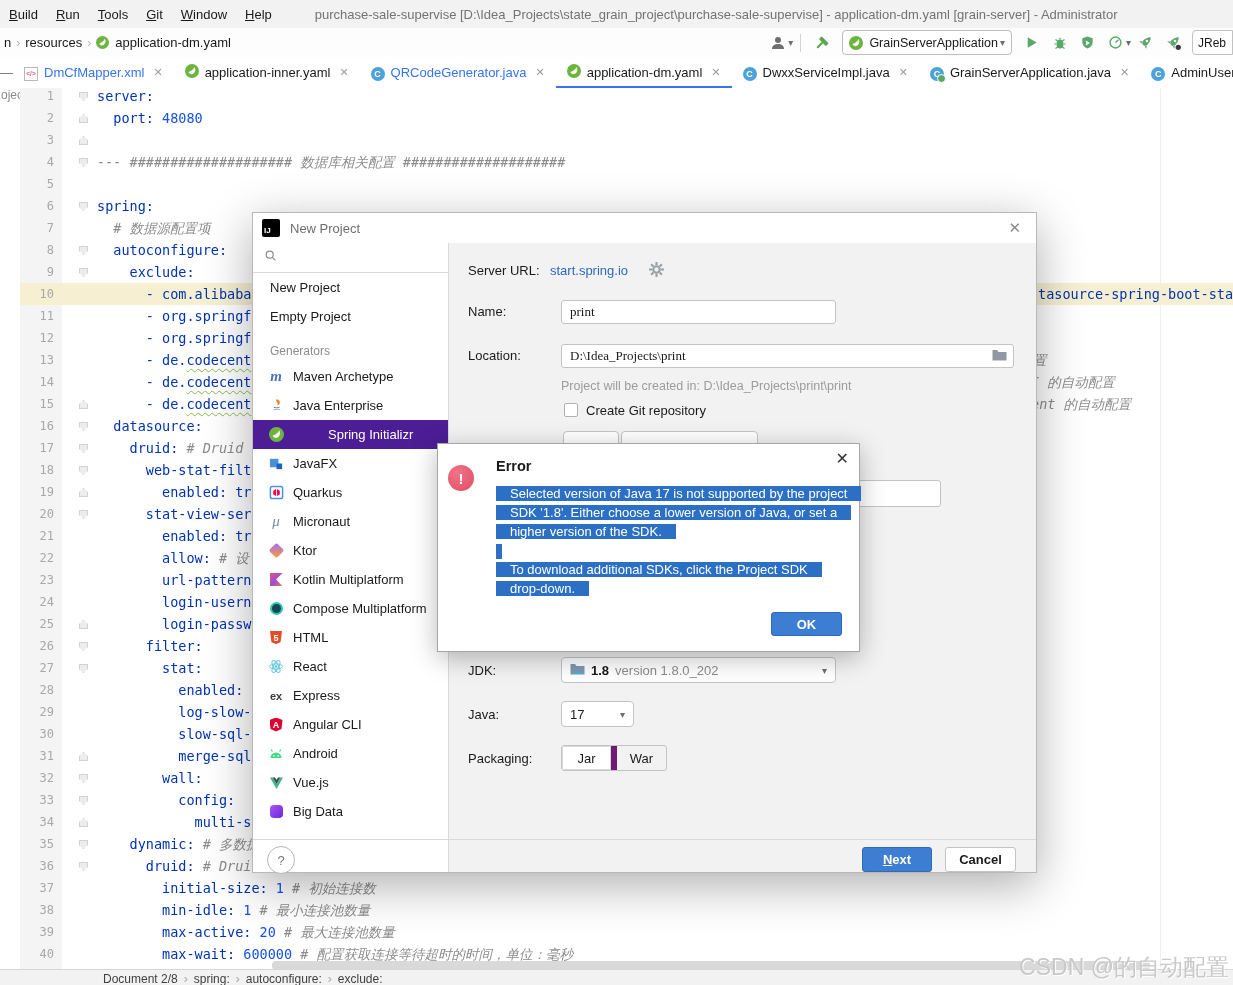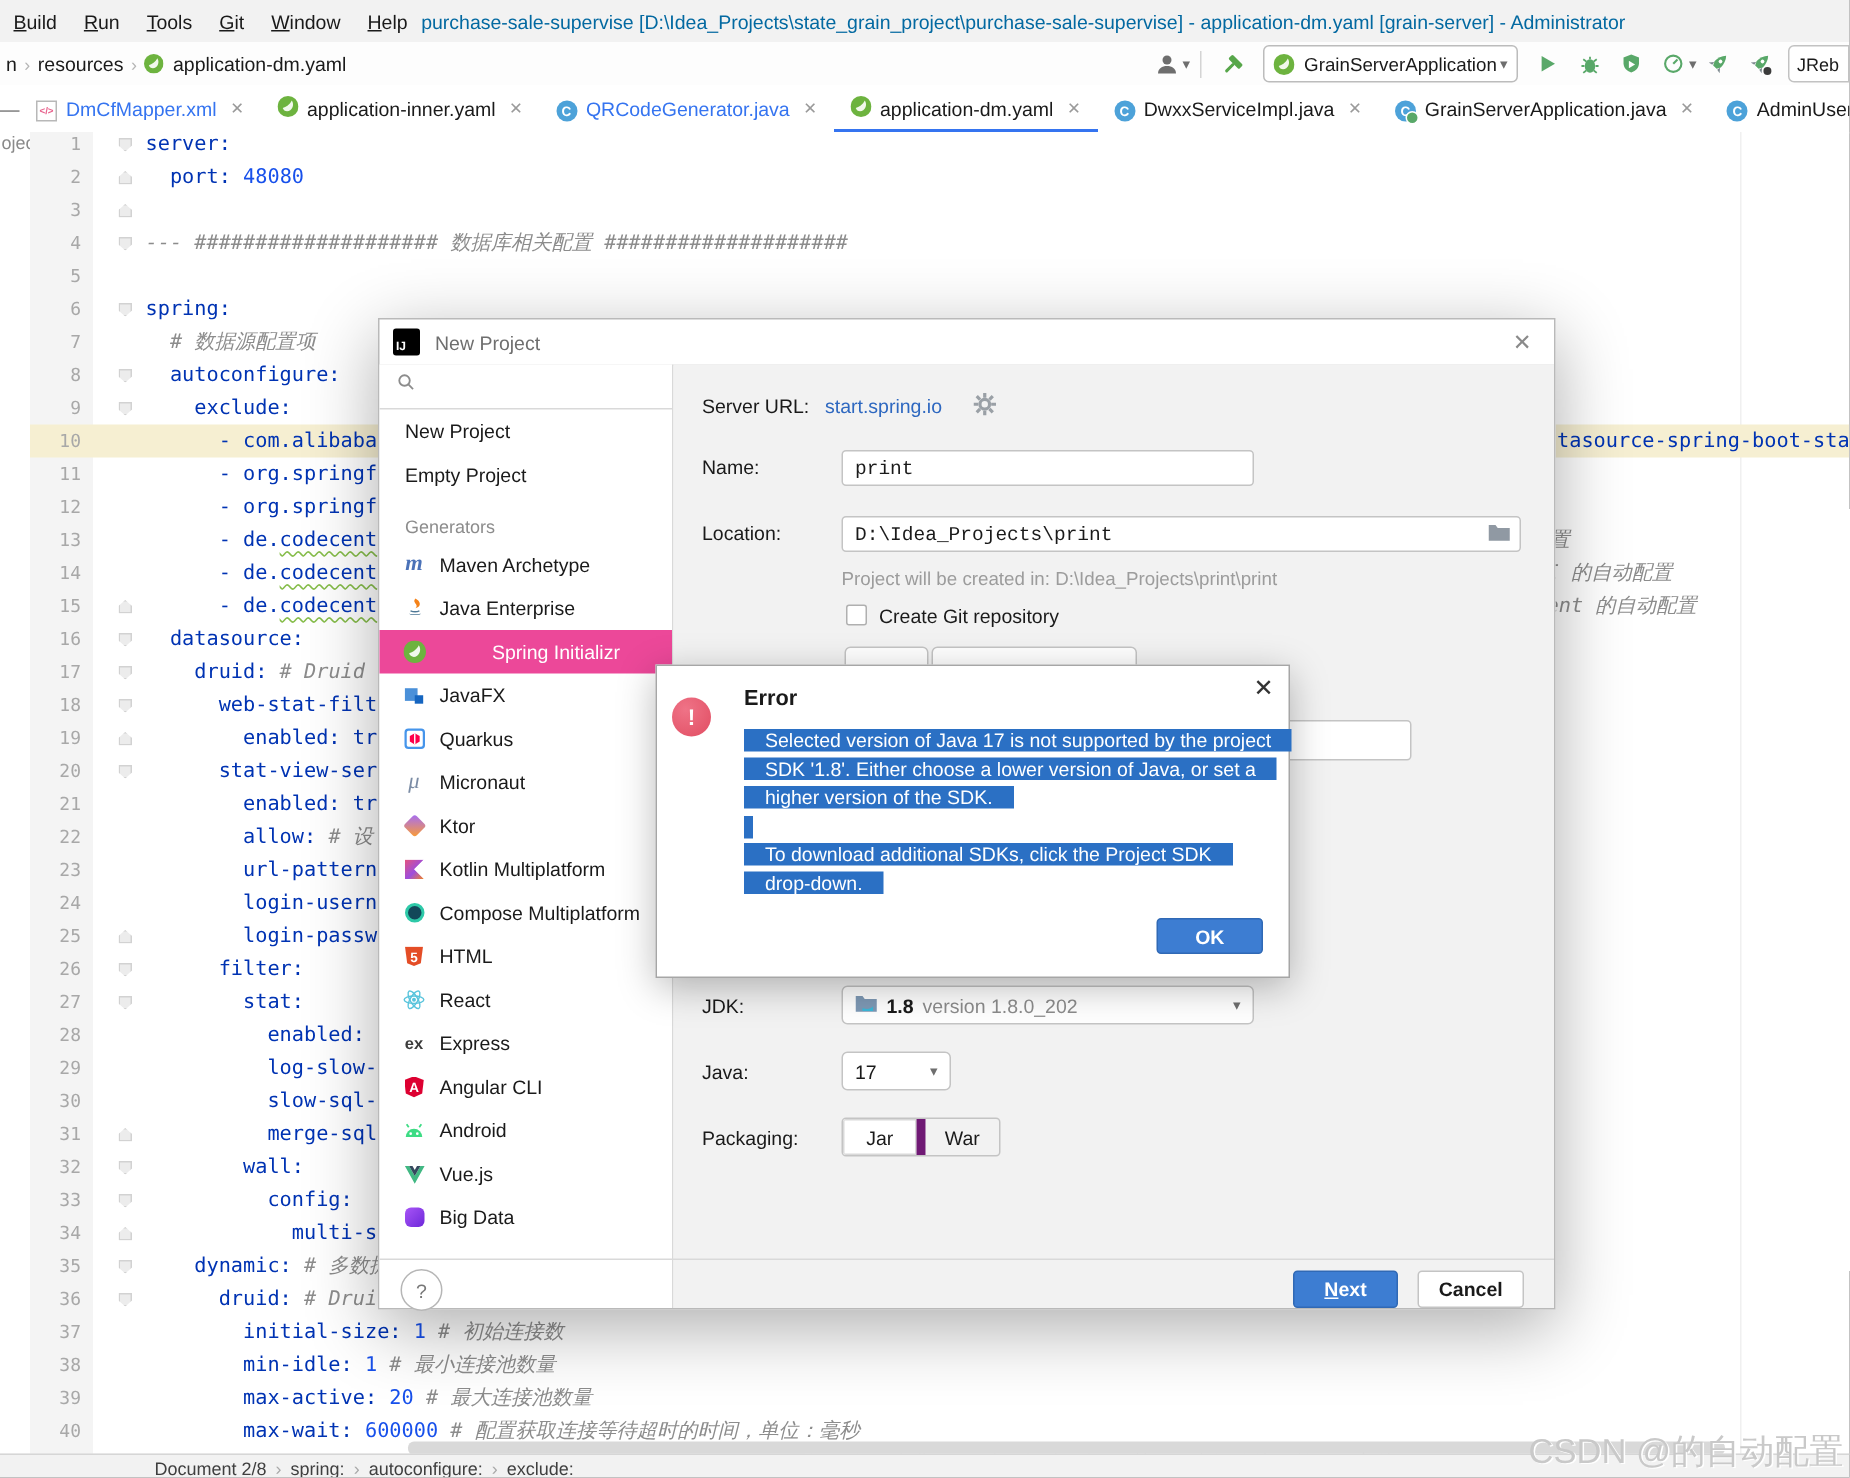--- a/index.html
+++ b/index.html
@@ -3,21 +3,21 @@
 <meta charset="utf-8">
 <style>
   html,body{margin:0;padding:0;background:#888;}
   .stage{position:relative;width:1233px;height:985px;background:#fff;overflow:hidden;
          font-family:"Liberation Sans",sans-serif;color:#1a1a1a;}
   
   .menubar{position:absolute;left:0;top:0;right:0;height:28px;background:#f2f2f2;
            display:flex;align-items:center;font-size:13px;}
   .menu-item{padding:0 9px;white-space:nowrap;}
   .menu-item u{text-decoration:underline;}
-  .win-title{color:#0369a1;white-space:nowrap;overflow:hidden;}
+  .win-title{color:#737373;margin-left:34px;white-space:nowrap;overflow:hidden;}
   
   .crumbbar{position:absolute;left:0;top:28px;right:0;height:29px;background:#fdfdfd;
             display:flex;align-items:center;font-size:13px;}
   .crumb-sep{color:#b5b5b5;margin:0 5px;font-size:12px;}
   .crumb-item{white-space:nowrap;}
   .tb-right{position:absolute;top:28px;right:0;height:29px;display:flex;align-items:center;}
   .tb-ico{width:20px;height:20px;display:flex;align-items:center;justify-content:center;margin:0 4px;}
   .tb-caret{color:#6e6e6e;font-size:10px;margin-left:-4px;}
   .tb-div{width:1px;height:18px;background:#d4d4d4;margin:0 7px;}
   .run-combo{display:flex;align-items:center;height:23px;background:#fff;border:1px solid #bcbcbc;
@@ -72,28 +72,28 @@
            font-weight:bold;display:flex;align-items:flex-end;justify-content:flex-start;padding:2px;box-sizing:border-box;}
   .np-title .t{margin-left:10px;color:#6f6f6f;font-size:13px;}
   .np-close{margin-left:auto;color:#8a8a8a;font-size:15px;padding:0 6px;}
   .np-body{position:absolute;top:30px;left:0;right:0;bottom:0;display:flex;}
   .np-left{width:195px;background:#fff;border-right:1px solid #d9d9d9;position:relative;flex:none;}
   .np-search{height:29px;border-bottom:1px solid #d9d9d9;display:flex;align-items:center;padding:0 11px;gap:6px;}
   .np-search input{border:none;outline:none;width:120px;font-size:13px;background:transparent;}
   .np-nav-item{height:29px;line-height:29px;padding-left:17px;font-size:13px;}
   .gen-label{margin-top:9px;height:22px;line-height:22px;padding-left:17px;font-size:12px;color:#8c8c8c;}
   .gen-item{height:29px;display:flex;align-items:center;gap:9px;padding-left:15px;font-size:13px;}
-  .gen-item.sel{background:#ec4899;color:#fff;gap:44px;}
+  .gen-item.sel{background:#4c1d95;color:#fff;gap:44px;}
   .gicon{width:16px;height:16px;display:flex;align-items:center;justify-content:center;flex:none;}
   .np-right{flex:1;background:#f2f2f2;position:relative;font-size:13px;}
   .fr-label{position:absolute;white-space:nowrap;}
   .fr-link{position:absolute;color:#2e68c0;white-space:nowrap;}
   .fr-note{position:absolute;color:#9c9c9c;font-size:12.5px;white-space:nowrap;}
   .fr-input{position:absolute;background:#fff;border:1px solid #c4c4c4;border-radius:3px;
-            font-size:13px;padding:0 8px;box-sizing:border-box;font-family:Liberation Mono, monospace;outline:none;color:#1a1a1a;}
+            font-size:13px;padding:0 8px;box-sizing:border-box;font-family:Liberation Serif, serif;outline:none;color:#1a1a1a;}
   .fr-box{position:absolute;background:#fff;border:1px solid #c4c4c4;border-radius:4px;box-sizing:border-box;}
   .cb{position:absolute;width:14px;height:14px;background:#fff;border:1px solid #b0b0b0;border-radius:2px;box-sizing:border-box;}
   .combo{position:absolute;background:#fff;border:1px solid #c4c4c4;border-radius:4px;box-sizing:border-box;
          display:flex;align-items:center;padding:0 8px;gap:6px;}
   .combo .caret{margin-left:auto;color:#6e6e6e;font-size:10px;}
   .combo .ver{color:#8c8c8c;}
   .seg{position:absolute;border:1px solid #c4c4c4;border-radius:3px;display:flex;box-sizing:border-box;overflow:hidden;}
   .seg .opt{flex:1;display:flex;align-items:center;justify-content:center;font-size:13px;}
   .seg .opt.sel{background:#fff;border-right:6px solid #701a75;box-shadow:inset 0 0 0 1px #d9d9d9;}
   .np-footline{position:absolute;left:0;right:0;top:626px;height:1px;background:#d9d9d9;}

